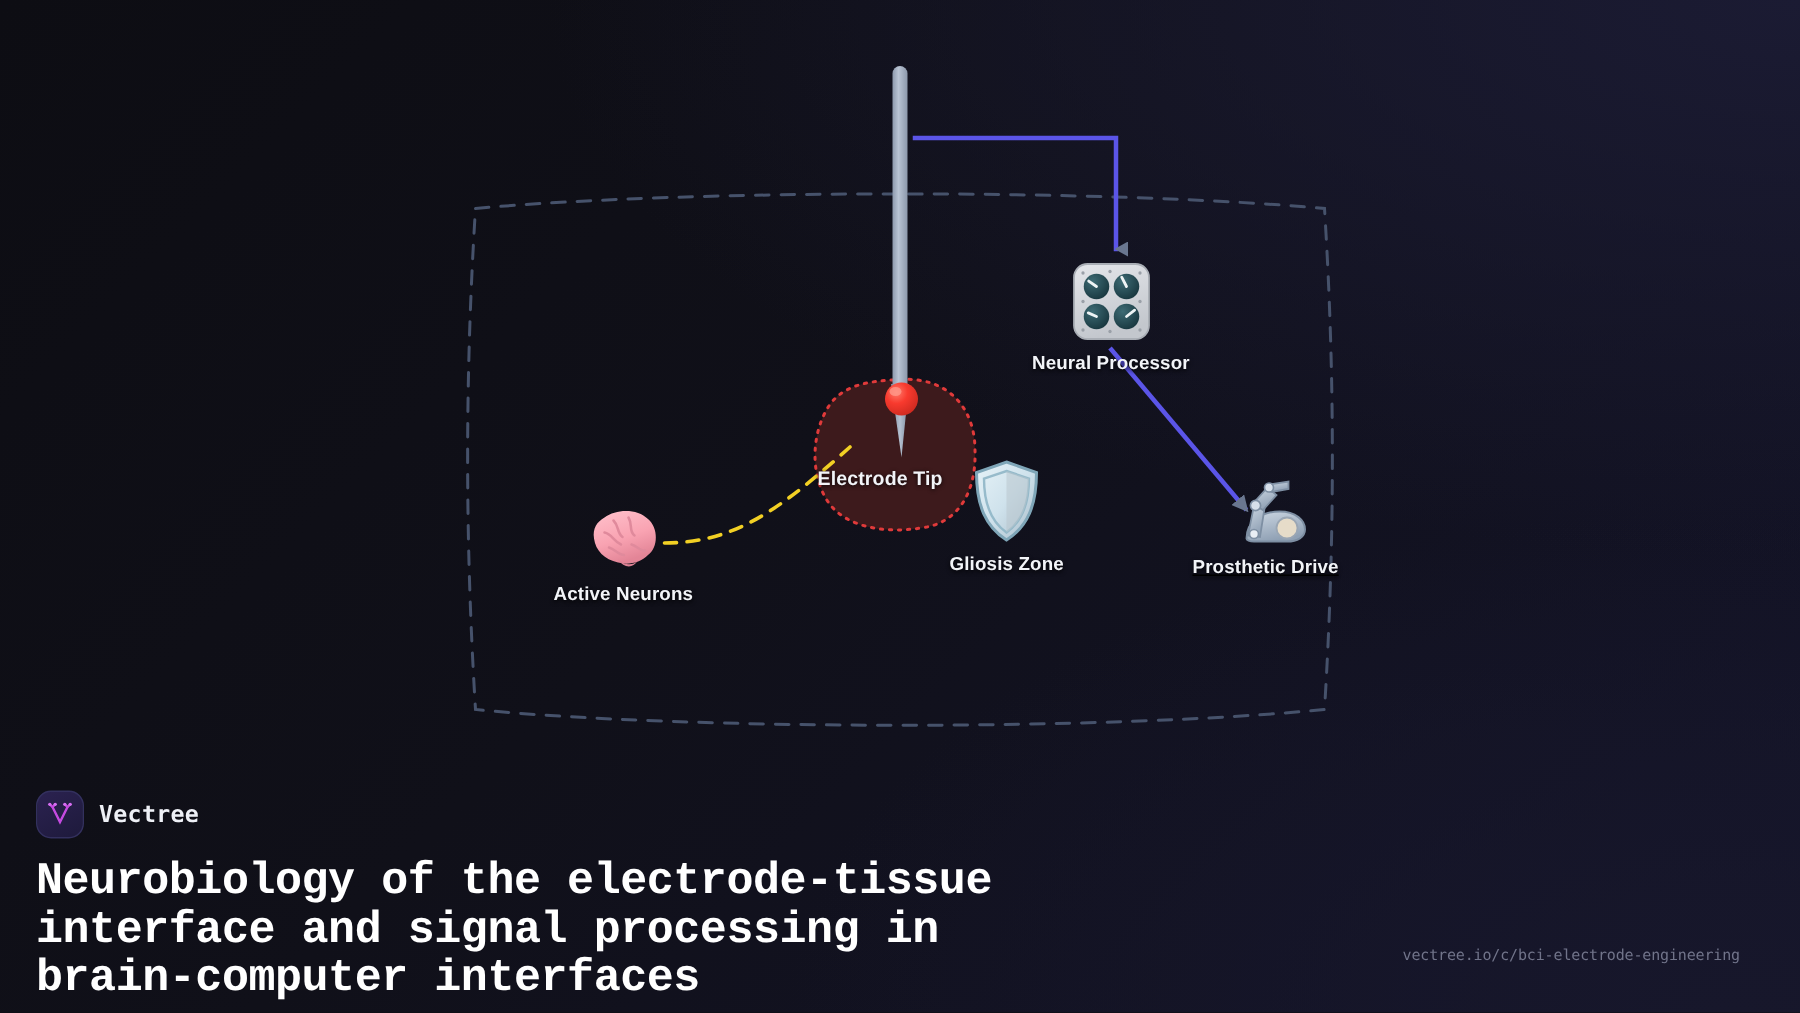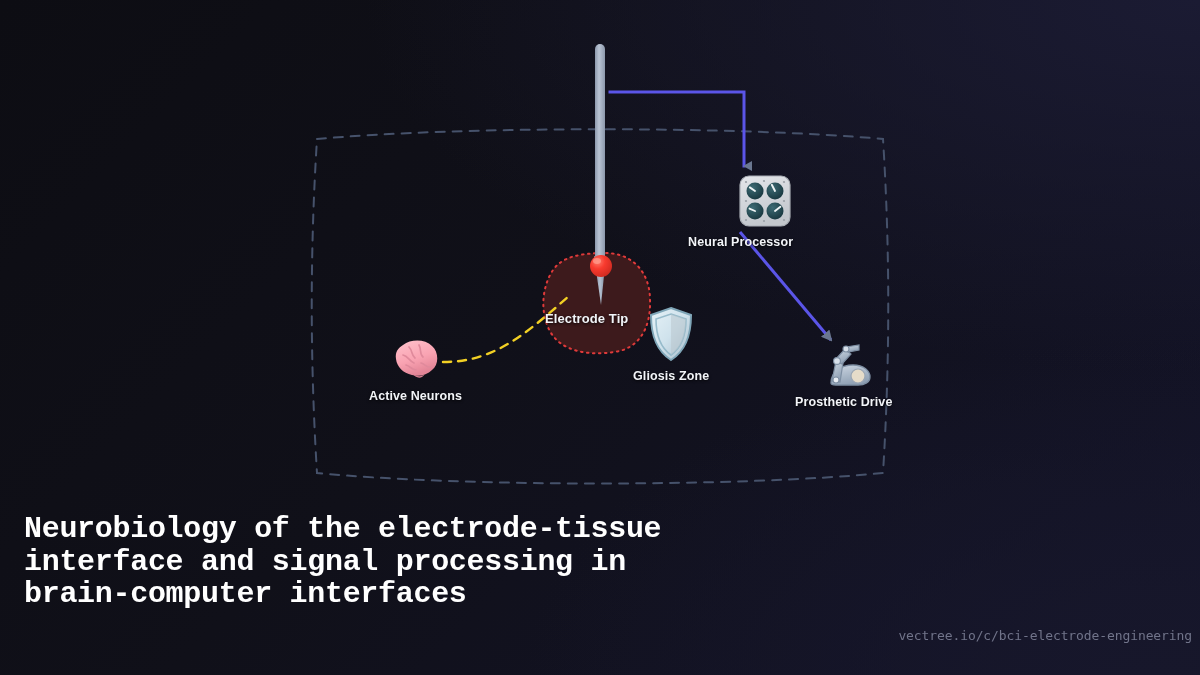--- a/index.html
+++ b/index.html
@@ -70,22 +70,22 @@
     top: 311px;
     justify-content: center;
   }
   #node-electrode-tip .node-label {
     margin-top: 0;
     font-size: 13px;
   }
 
   #node-gliosis-zone { left: 633px; top: 305px; }
   #node-active-neurons { left: 369px; top: 337px; }
-  #node-neural-processor { left: 688px; top: 173px; align-items: flex-end; }
-  #node-prosthetic-drive { left: 795px; top: 337px; }
+  #node-neural-processor { left: 688px; top: 173px; }
+  #node-prosthetic-drive { left: 795px; top: 313px; text-decoration: underline; }
 
   
   #footer {
     position: absolute;
     left: 0;
     bottom: 0;
     width: 1200px;
     height: 175px;
     padding: 0 24px 0 24px;
   }
@@ -124,24 +124,24 @@
     line-height: 32.5px;
     font-weight: bold;
     color: #ffffff;
     letter-spacing: -0.3px;
     max-width: 800px;
     white-space: pre-wrap;
   }
 
   #footer-url {
     position: absolute;
-    right: 8px;
+    right: 40px;
     bottom: 32px;
     font-family: "DejaVu Sans Mono", "Liberation Mono", monospace;
-    font-size: 13px;
+    font-size: 10px;
     color: #71748a;
     letter-spacing: -0.1px;
   }
 </style>
 </head>
 <body>
 
 <div id="stage">
 
   <div id="diagram-canvas">
@@ -307,20 +307,38 @@
           <circle cx="21" cy="43" r="3" fill="#e9eef4" stroke="#7e8fa3" stroke-width="1.1"></circle>
         </svg>
       </span>
       <span class="node-label">Prosthetic Drive</span>
     </div>
 
   </div>
 
   <div id="footer">
 
+    <div id="brand-row">
+      <div id="brand-logo">
+        <svg width="20" height="20" viewBox="0 0 20 20">
+          <g stroke="#c44ae0" stroke-width="1.6" stroke-linecap="round" fill="none">
+            <path d="M5 5 L10 15 L15 5"></path>
+            <path d="M5 5 L3.2 3.2 M5 5 L6.8 3.2"></path>
+            <path d="M15 5 L13.2 3.2 M15 5 L16.8 3.2"></path>
+          </g>
+          <g fill="#d46ef0">
+            <circle cx="3.2" cy="3.2" r="1.1"></circle>
+            <circle cx="6.8" cy="3.2" r="1.1"></circle>
+            <circle cx="13.2" cy="3.2" r="1.1"></circle>
+            <circle cx="16.8" cy="3.2" r="1.1"></circle>
+          </g>
+        </svg>
+      </div>
+      <span id="brand-name">Vectree</span>
+    </div>
 
     <h1 id="page-title">Neurobiology of the electrode-tissue
 interface and signal processing in
 brain-computer interfaces</h1>
 
     <div id="footer-url">vectree.io/c/bci-electrode-engineering</div>
   </div>
 
 </div>
 

